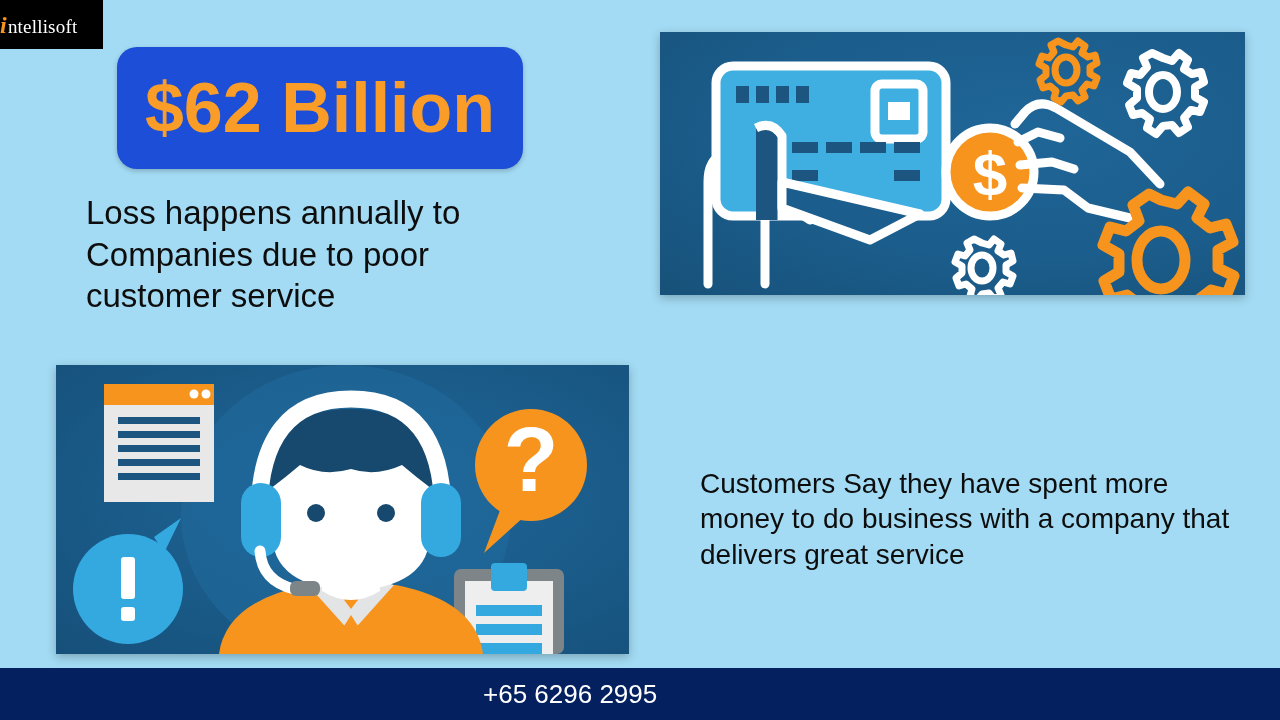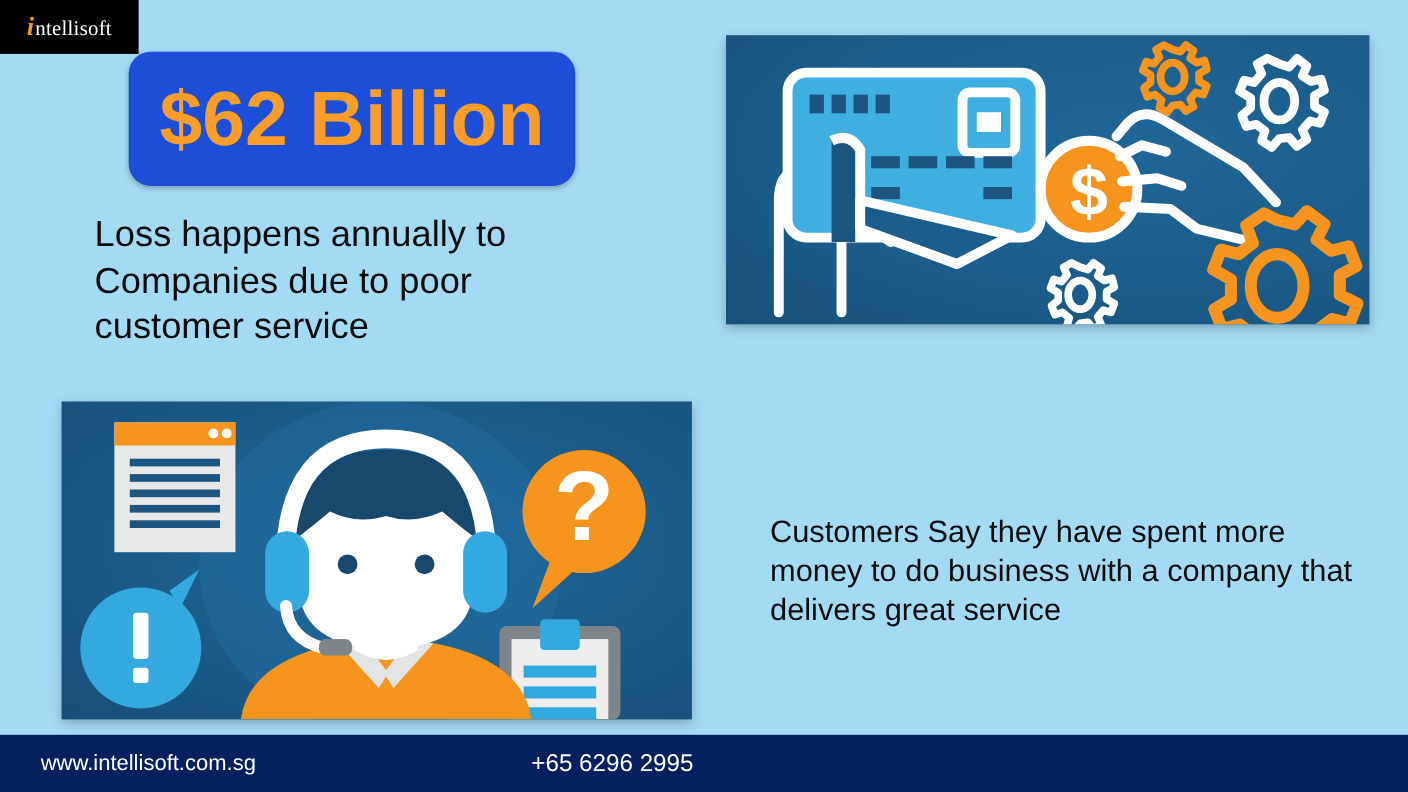--- a/index.html
+++ b/index.html
@@ -17,26 +17,25 @@
     height: 720px;
     background: #a3dbf4;
     overflow: hidden;
   }
 
   
   .logo-box {
     position: absolute;
     left: 0px;
     top: 0px;
-    width: 126px;
+    width: 103px;
     height: 49px;
     background: #000000;
     display: flex;
     align-items: center;
-    justify-content: center;
   }
   .logo-text {
     font-family: "Liberation Serif", serif;
     font-size: 19px;
     color: #ffffff;
     letter-spacing: 0.2px;
     white-space: nowrap;
     line-height: 1;
   }
   .logo-i {
@@ -134,21 +133,21 @@
     display: flex;
     align-items: center;
   }
   .footer-item {
     color: #ffffff;
     font-size: 20px;
     white-space: nowrap;
     position: absolute;
   }
   #footer-web { left: 37px; }
-  #footer-phone { left: 483px; font-size: 22px; }
+  #footer-phone { left: 483px; font-size: 26px; }
   #footer-mail { right: 48px; }
 </style>
 </head>
 <body>
 
 <div id="slide">
 
   <div class="logo-box">
     <span class="logo-text"><span class="logo-i">i</span><span>ntellisoft</span></span>
   </div>
@@ -291,17 +290,16 @@
 
       <rect x="185" y="118" width="40" height="74" rx="20" fill="#33a9e0"></rect>
       <rect x="365" y="118" width="40" height="74" rx="20" fill="#33a9e0"></rect>
 
       <path d="M204 186 Q206 216 238 224" fill="none" stroke="#ffffff" stroke-width="11" stroke-linecap="round"></path>
       <rect x="234" y="216" width="30" height="15" rx="6" fill="#7d8589"></rect>
     </svg>
   </div>
 
   <div id="footer">
-    <span class="footer-item" id="footer-web">www.intellisoft.com.sg</span>
     <span class="footer-item" id="footer-phone">+65 6296 2995</span>
   </div>
 
 </div>
 
 </body></html>

